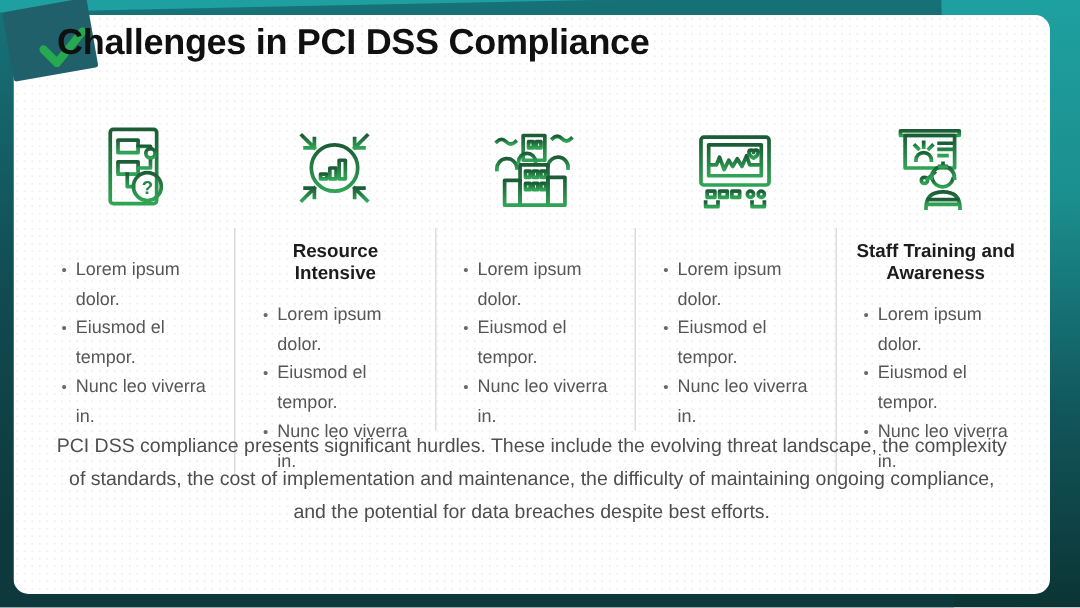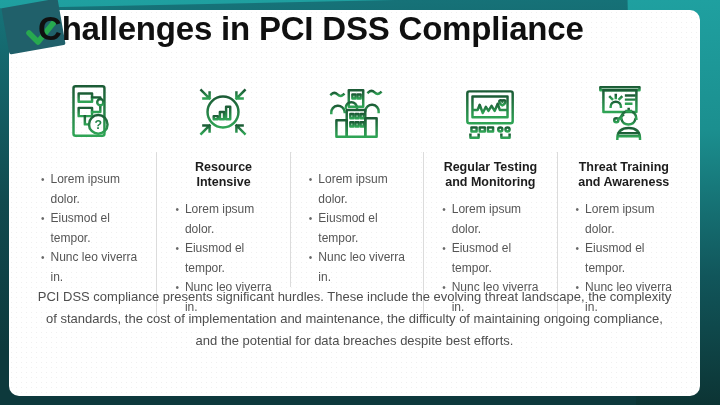--- a/index.html
+++ b/index.html
@@ -9,21 +9,21 @@
   .dark-band{position:absolute;left:-30px;top:2px;width:662px;height:428px;
              background:linear-gradient(180deg,#167278 0%,#114A4F 45%,#0D393C 80%);
              transform:rotate(-1.2deg);}
   .card{position:absolute;left:9px;top:10px;right:20px;bottom:9px;background:#ffffff;
         border-radius:10px;
         background-image:radial-gradient(#f0f0f0 0.9px,transparent 0.9px);
         background-size:5px 5px;}
   .check-box{position:absolute;left:-4px;top:-7px;width:57px;height:47px;background:#20606A;
              transform:rotate(-10deg);border-radius:2px;}
   .check-svg{position:absolute;left:16px;top:7px;width:36px;height:32px;}
-  .title{position:absolute;left:29px;top:4px;font-size:33px;font-weight:bold;color:#101010;
+  .title{position:absolute;left:29px;top:4px;font-size:24px;font-weight:bold;color:#101010;
          letter-spacing:-0.2px;line-height:30px;white-space:nowrap;}
   .columns{position:absolute;left:14px;right:10px;top:62px;display:grid;
            grid-template-columns:repeat(5,1fr);}
   .icon-wrap{height:80px;display:flex;align-items:center;justify-content:center;}
   .icon-wrap svg{width:66px;height:66px;}
   .text-wrap{padding:8px 8px 0;min-height:102px;}
   .col + .col .text-wrap{border-left:1px solid #dcdcdc;}
   .col-title{font-size:12.5px;font-weight:bold;color:#1c1c1c;text-align:center;
              line-height:14.5px;min-height:30px;max-width:108px;margin:0 auto;}
   .bullets{margin-top:10px;padding-left:10px;}
@@ -156,21 +156,20 @@
               <rect x="22" y="47" width="5" height="4"></rect>
               <rect x="30" y="47" width="5" height="4"></rect>
               <circle cx="42" cy="49" r="2"></circle>
               <circle cx="49" cy="49" r="2"></circle>
               <path d="M13 54 v3 h8 v-3"></path>
               <path d="M43 54 v3 h8 v-3"></path>
             </g>
           </svg>
         </div>
         <div class="text-wrap">
-          <div class="col-title">Regular Testing and Monitoring</div>
           <div class="bullets">
             <div class="bullet">Lorem ipsum dolor.</div>
             <div class="bullet">Eiusmod el tempor.</div>
             <div class="bullet">Nunc leo viverra in.</div>
           </div>
         </div>
       </div>
 
       <div class="col">
         <div class="icon-wrap">
@@ -188,21 +187,21 @@
               <path d="M30 38.5 a7.5 7.5 0 0 1 15 0"></path>
               <path d="M28 38.8 h19"></path>
               <path d="M37.5 31 v-2 M35.5 31 h4"></path>
               <path d="M26.5 58 q0 -10.5 11 -10.5 q11 0 11 10.5"></path>
               <path d="M26.5 58 h22"></path>
               <path d="M28 52.5 h19 M28 55.5 h19"></path>
             </g>
           </svg>
         </div>
         <div class="text-wrap">
-          <div class="col-title">Threat Training and Awareness</div>
+          <div class="col-title">Staff Training and Awareness</div>
           <div class="bullets">
             <div class="bullet">Lorem ipsum dolor.</div>
             <div class="bullet">Eiusmod el tempor.</div>
             <div class="bullet">Nunc leo viverra in.</div>
           </div>
         </div>
       </div>
 
     </div>
 

